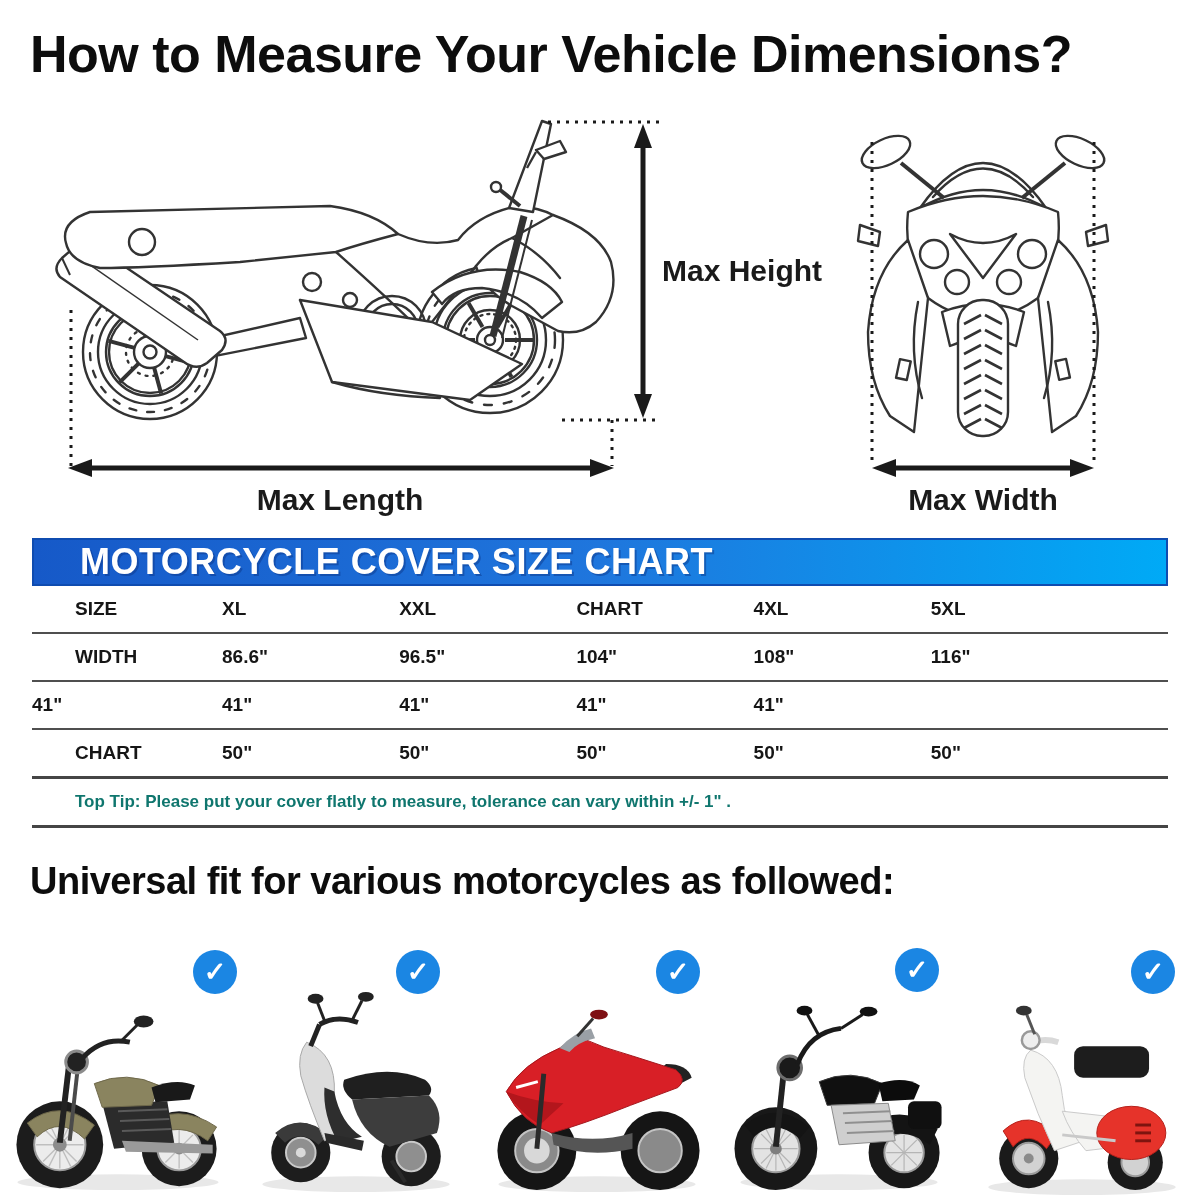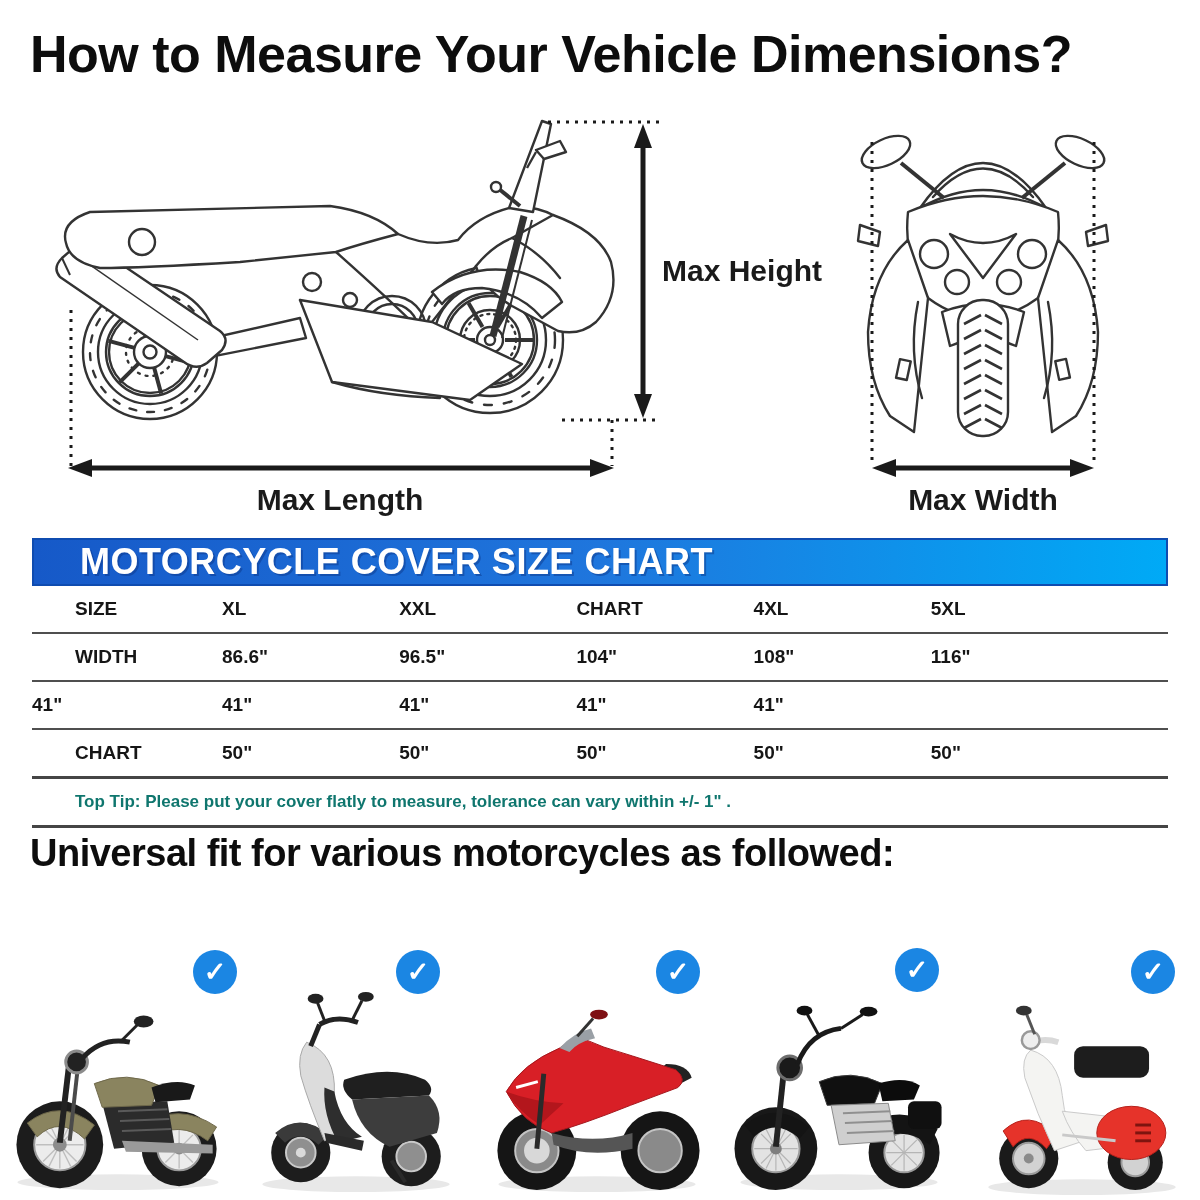--- a/index.html
+++ b/index.html
@@ -1,19 +1,19 @@
 <!DOCTYPE html>
 <html><head>
 <meta charset="utf-8">
 <style>
   html,body{margin:0;padding:0;background:#fff;}
   #canvas{position:relative;width:1200px;height:1200px;background:#fff;overflow:hidden;
           font-family:"Liberation Sans",sans-serif;color:#111;}
   .h1{position:absolute;left:30px;top:24px;font-size:52px;font-weight:bold;letter-spacing:-0.5px;color:#0d0d0d;white-space:nowrap;}
-  .h2{position:absolute;left:30px;top:832px;font-size:38px;font-weight:bold;letter-spacing:-0.5px;color:#0d0d0d;white-space:nowrap;}
+  .h2{position:absolute;left:30px;top:860px;font-size:38px;font-weight:bold;letter-spacing:-0.5px;color:#0d0d0d;white-space:nowrap;}
 
   
   #diagram{position:absolute;left:0;top:95px;width:1200px;height:430px;}
   .lineart{stroke:#333;stroke-width:2.4;fill:#fff;stroke-linejoin:round;stroke-linecap:round;}
   .lineart-n{stroke:#333;stroke-width:2.4;fill:none;stroke-linejoin:round;stroke-linecap:round;}
   .meas{stroke:#1a1a1a;stroke-width:5;}
   .dot{stroke:#1a1a1a;stroke-width:3;stroke-dasharray:3 6;fill:none;}
   .mlabel{font-family:"Liberation Sans",sans-serif;font-size:30px;font-weight:bold;fill:#1a1a1a;}
 
   

